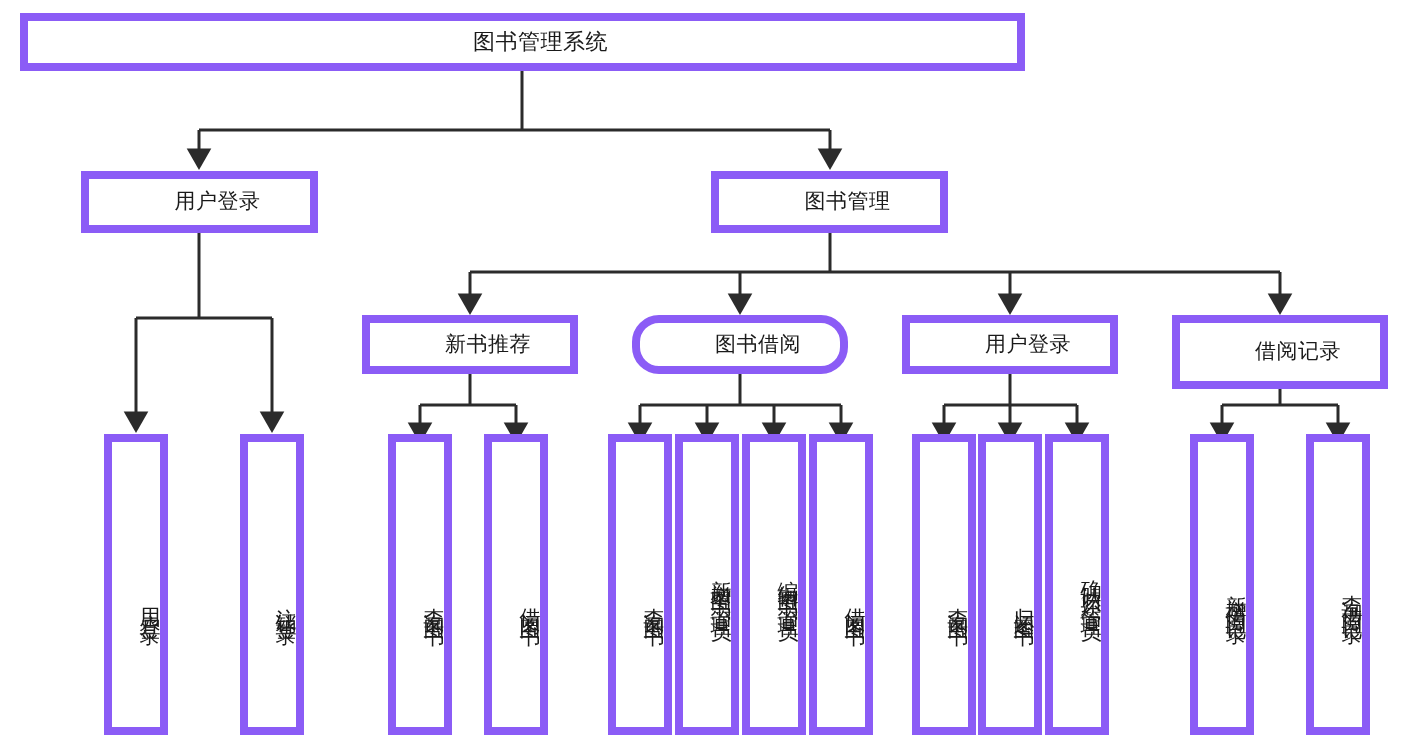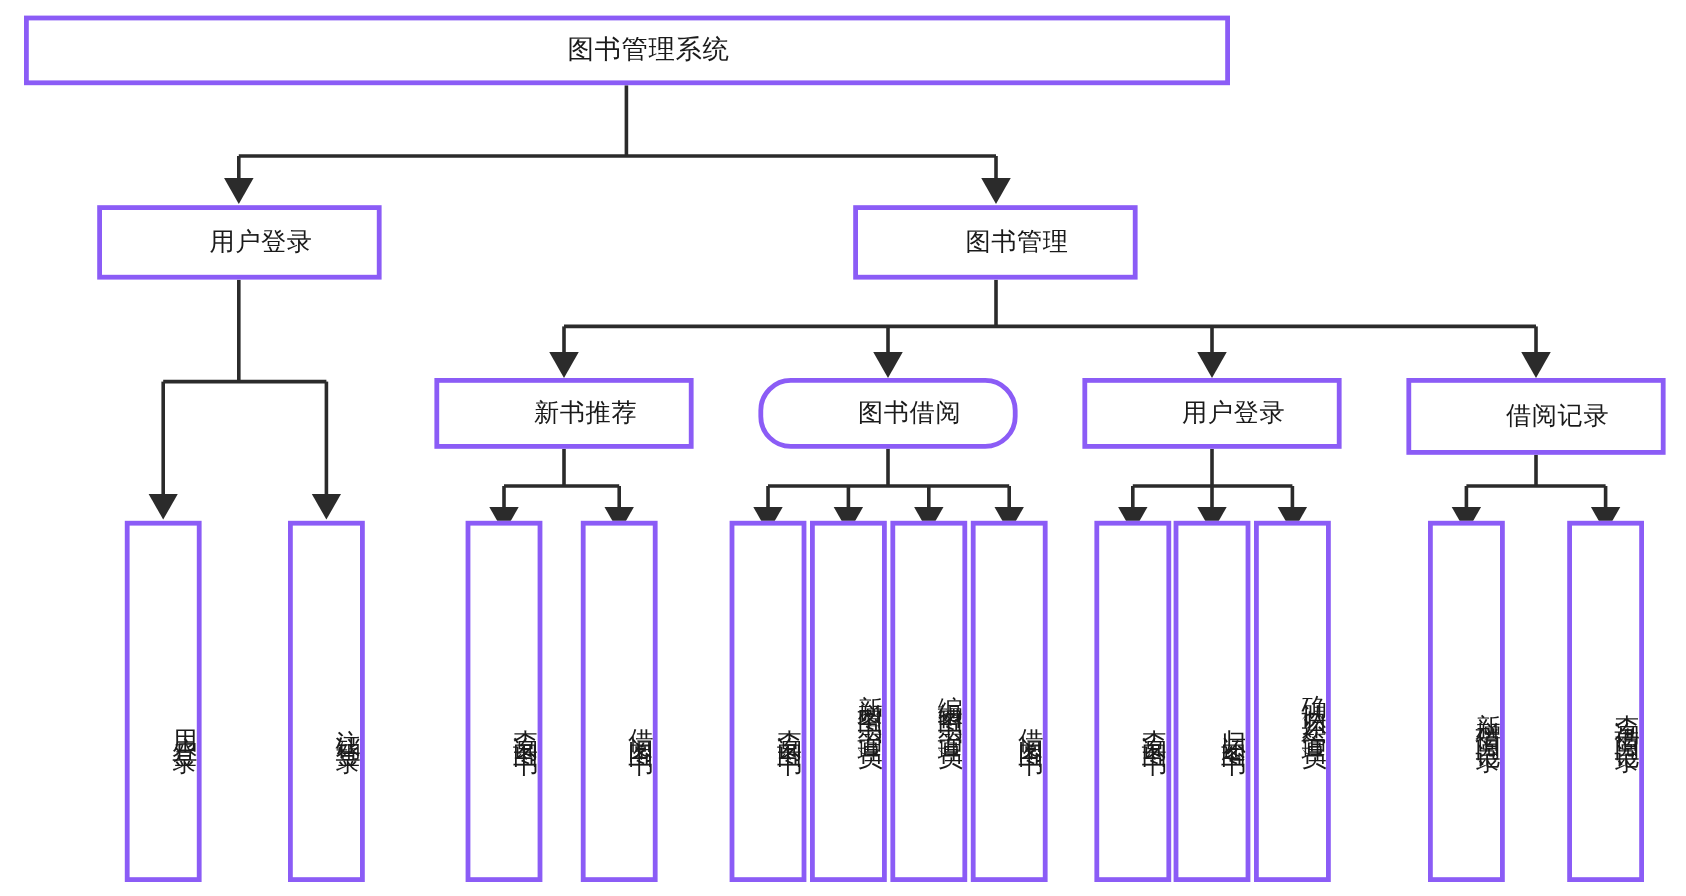--- a/index.html
+++ b/index.html
@@ -20,21 +20,21 @@
   #edges {
     position: absolute;
     left: 0;
     top: 0;
     width: 1405px;
     height: 747px;
   }
   .node {
     position: absolute;
     box-sizing: border-box;
-    border: 4px solid #8b5cf6;
+    border: 8px solid #8b5cf6;
     background: #ffffff;
     color: #1a1a1a;
     display: flex;
     align-items: center;
     justify-content: center;
     text-align: center;
     z-index: 2;
     padding-left: 36px;
   }
   .node-h {
@@ -138,21 +138,21 @@
 
   <div class="node node-h" style="left:711px; top:171px; width:237px; height:62px;">
     <span>图书管理</span>
   </div>
   <div class="node node-h" style="left:632px; top:315px; width:216px; height:59px;border-radius:27px;">
     <span>图书借阅</span>
   </div>
   <div class="node node-h" style="left:902px; top:315px; width:216px; height:59px;">
     <span>用户登录</span>
   </div>
-  <div class="node node-h" style="left:1172px; top:315px; width:216px; height:64px;">
+  <div class="node node-h" style="left:1172px; top:315px; width:216px; height:74px;">
     <span>借阅记录</span>
   </div>
 
   <div class="node node-v" style="left:104px; top:434px; width:64px; height:301px;">
     <span>用户登录</span>
   </div>
   <div class="node node-v" style="left:240px; top:434px; width:64px; height:301px;">
     <span>注销登录</span>
   </div>
 

